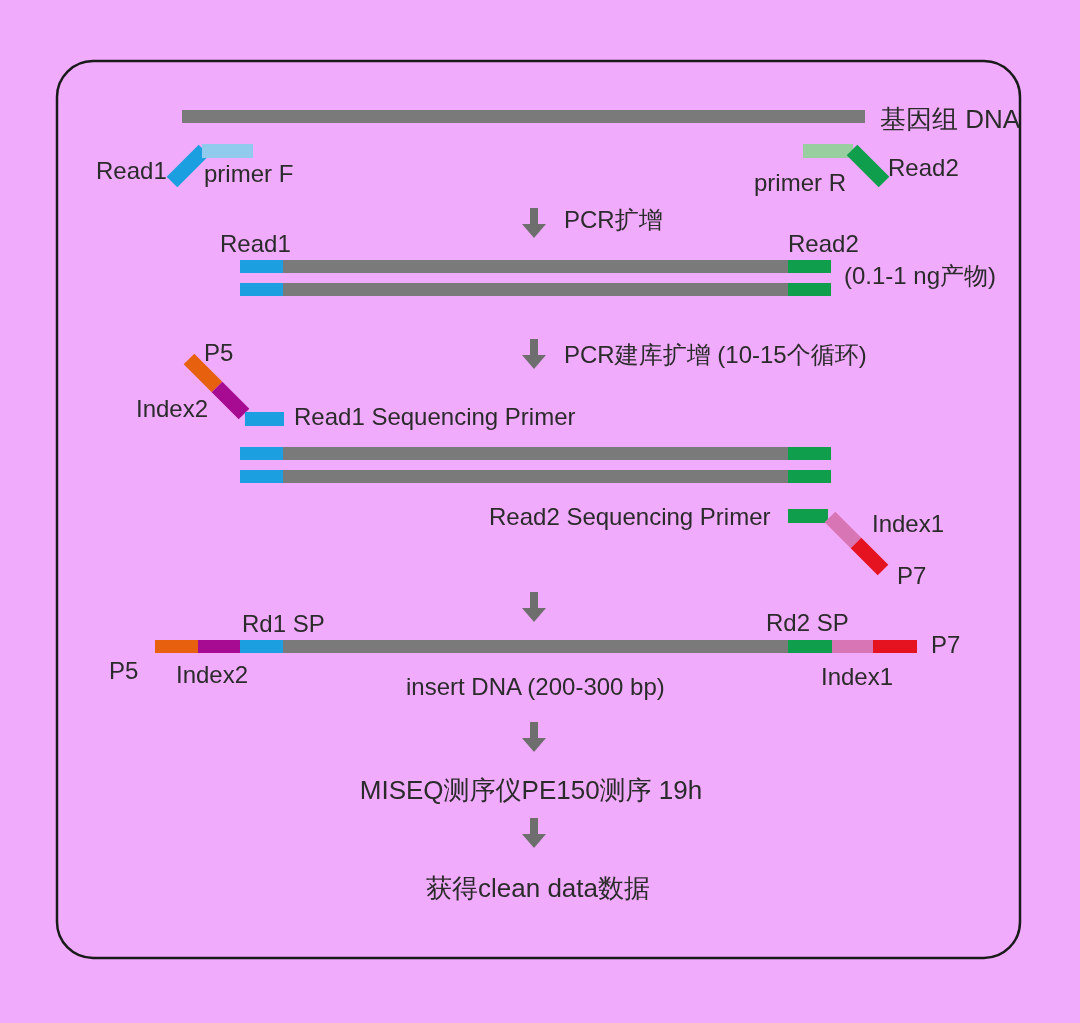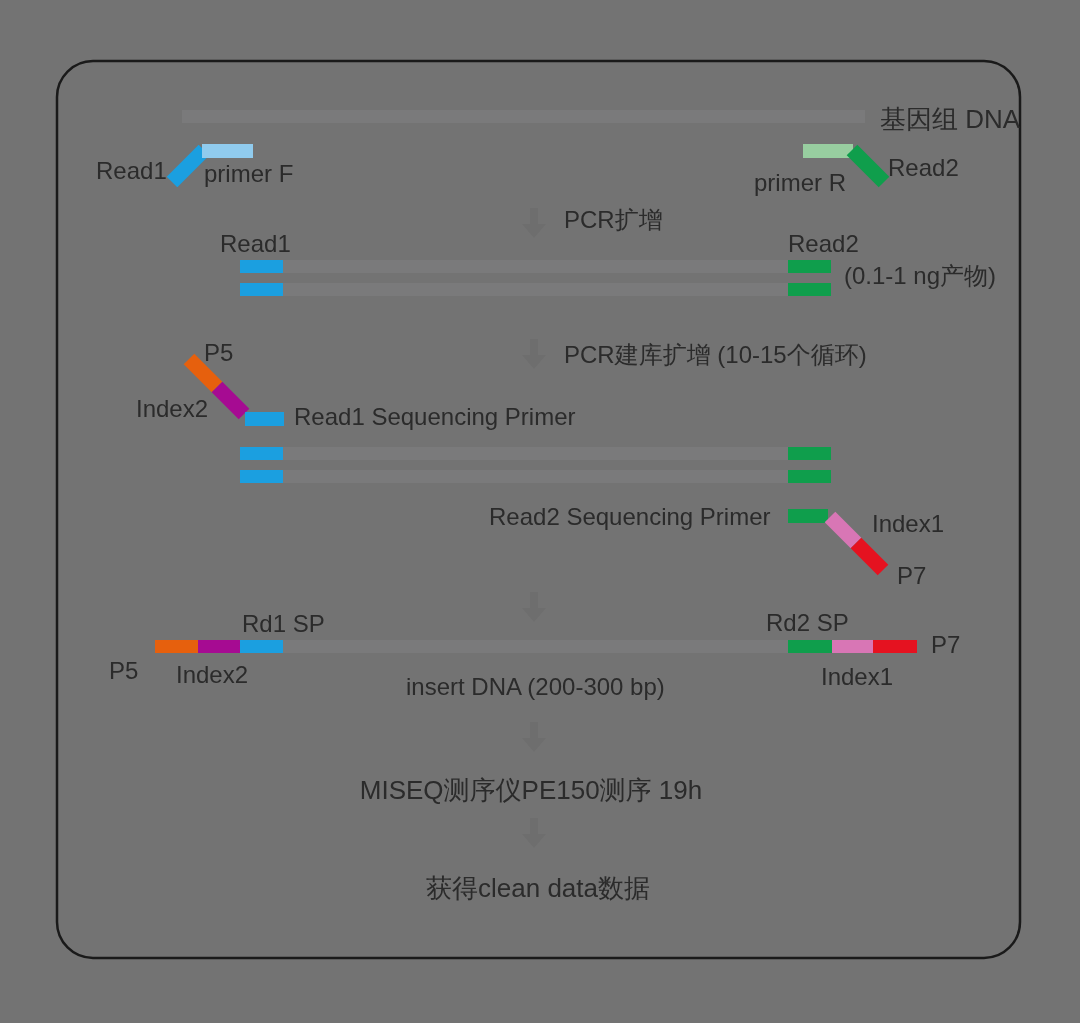--- a/index.html
+++ b/index.html
@@ -1,16 +1,16 @@
 <!DOCTYPE html>
 <html><head>
 <meta charset="utf-8">
 <style>
   html,body { margin:0; padding:0; background:#ffffff; }
-  .page { position:relative; width:1080px; height:1023px; background:#737373; overflow:hidden; }
+  .page { position:relative; width:1080px; height:1023px; background:#f0abfc; overflow:hidden; }
   svg { display:block; }
   .lbl {
     font-family:"Liberation Sans","DejaVu Sans",sans-serif;
     font-size:24px;
     fill:#2b2b2b;
   }
   .lbl-lg { font-size:26px; }
   .mid { text-anchor:middle; }
   .band { stroke-width:15; }
 </style>

